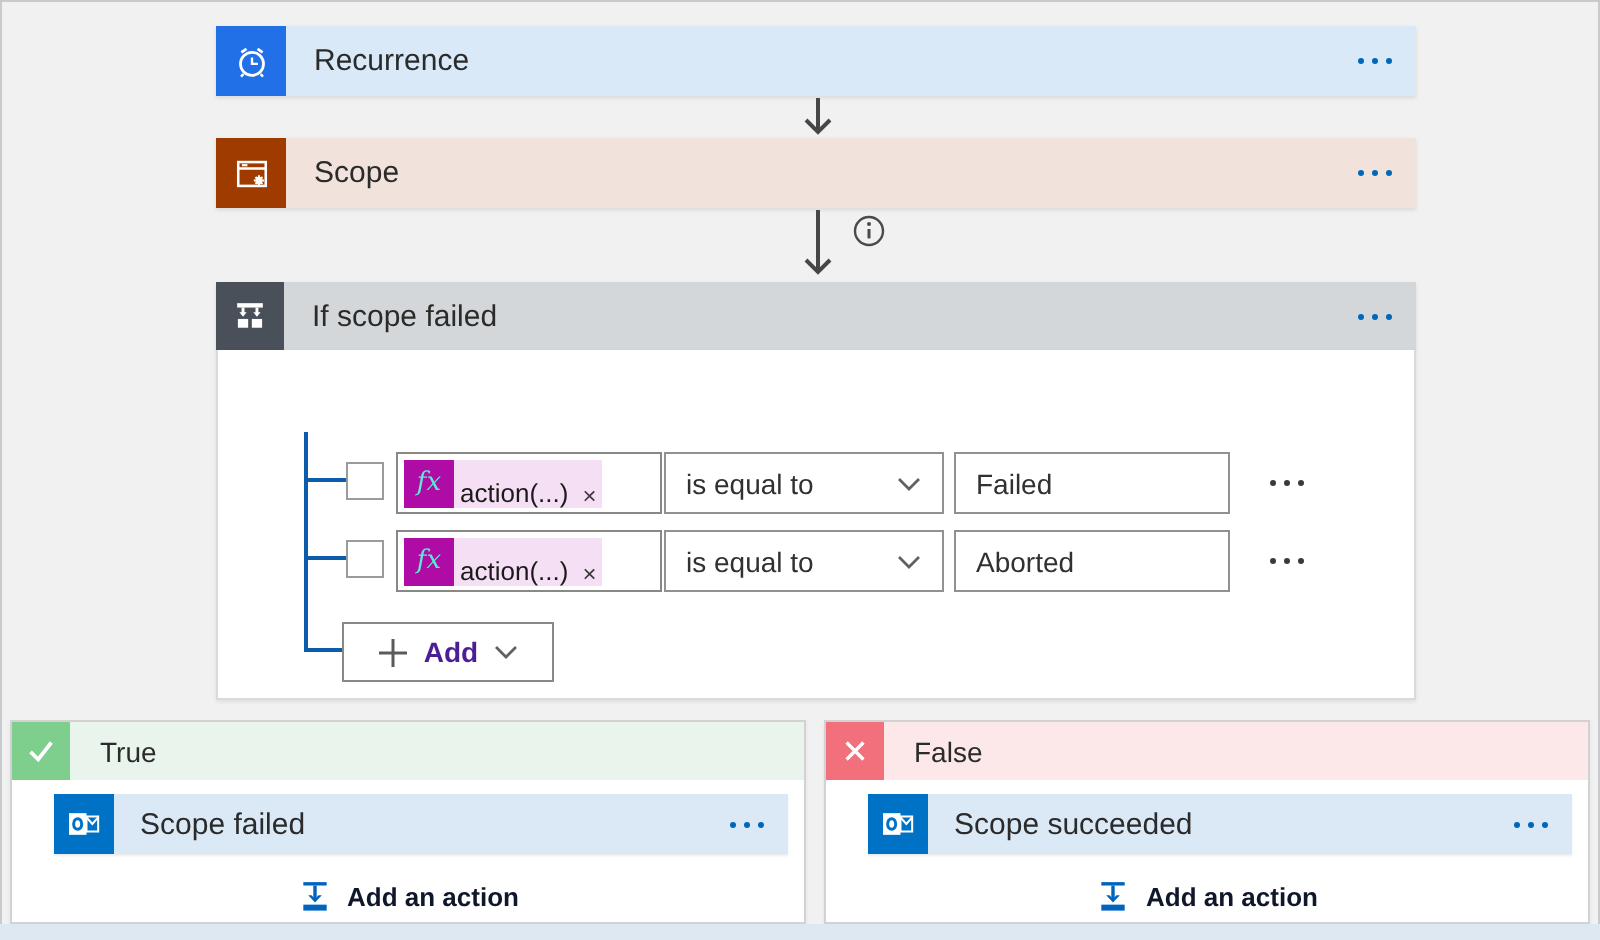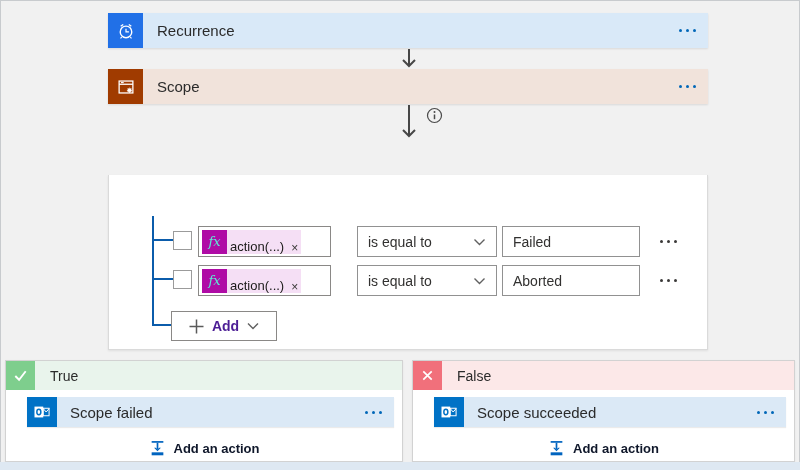--- a/index.html
+++ b/index.html
@@ -82,21 +82,21 @@
     font-family:"DejaVu Serif", serif; font-style:italic; font-size:13px;
     display:flex; align-items:center; justify-content:center;
   }
   .fx-body {
     height:24px; background:#F5DFF5; display:flex; align-items:flex-end;
     padding:0 3px; font-size:13px; color:#1b1a19; gap:7px;
   }
   .fx-remove { font-size:12px; color:#3b3a39; cursor:pointer; line-height:1; }
 
   .operator-box {
-    margin-left:26px; width:140px; height:31px; border:1px solid #919191; background:#fff;
+    margin-left:1px; width:140px; height:31px; border:1px solid #919191; background:#fff;
     display:flex; align-items:center; font-size:14px; padding:0 10px; cursor:pointer;
   }
   .operator-box svg { margin-left:auto; }
   .value-box {
     margin-left:5px; width:138px; height:31px; border:1px solid #919191; background:#fff;
     display:flex; align-items:center; font-size:14px; padding:12px 10px; cursor:text;
   }
   .row-dots { margin-left:20px; }
 
   .add-btn {
@@ -198,20 +198,39 @@
     </svg>
   </div>
   <div class="info-badge">
     <svg width="17" height="17" viewBox="0 0 17 17" fill="none">
       <circle cx="8.5" cy="8.5" r="7" stroke="#4A4A4A" stroke-width="1.2"></circle>
       <circle cx="8.5" cy="5" r="1" fill="#4A4A4A"></circle>
       <path d="M8.5 7.5 V12.2" stroke="#4A4A4A" stroke-width="1.5"></path>
     </svg>
   </div>
 
+  <div class="cond-header">
+    <div class="card-icon">
+      <svg width="22" height="22" viewBox="0 0 24 24" fill="#fff" stroke="none">
+        <rect x="5" y="5" width="14" height="2.4"></rect>
+        <rect x="7.4" y="7.4" width="1.6" height="3.4"></rect>
+        <rect x="15" y="7.4" width="1.6" height="3.4"></rect>
+        <path d="M6.2 10 L8.2 12.4 L10.2 10 Z"></path>
+        <path d="M13.8 10 L15.8 12.4 L17.8 10 Z"></path>
+        <rect x="5.4" y="13.6" width="5.6" height="4.8"></rect>
+        <rect x="13" y="13.6" width="5.6" height="4.8"></rect>
+      </svg>
+    </div>
+    <span class="card-title">If scope failed</span>
+    <span class="dots">
+        <i></i>
+        <i></i>
+        <i></i>
+      </span>
+  </div>
 
   <div class="cond-body">
 
     <div class="tree-v"></div>
     <div class="tree-h stub-1"></div>
     <div class="tree-h stub-2"></div>
     <div class="tree-h stub-3"></div>
 
     <div class="row-check check-1"></div>
     <div class="row-check check-2"></div>

